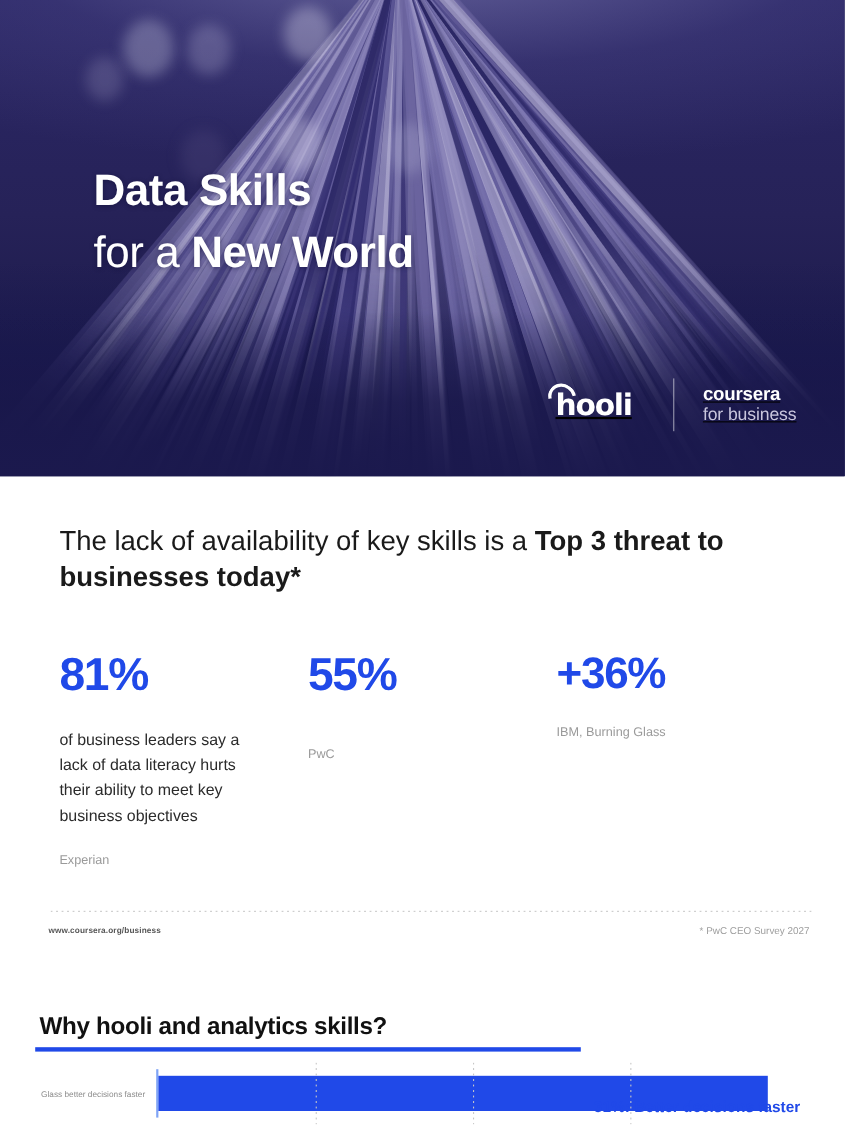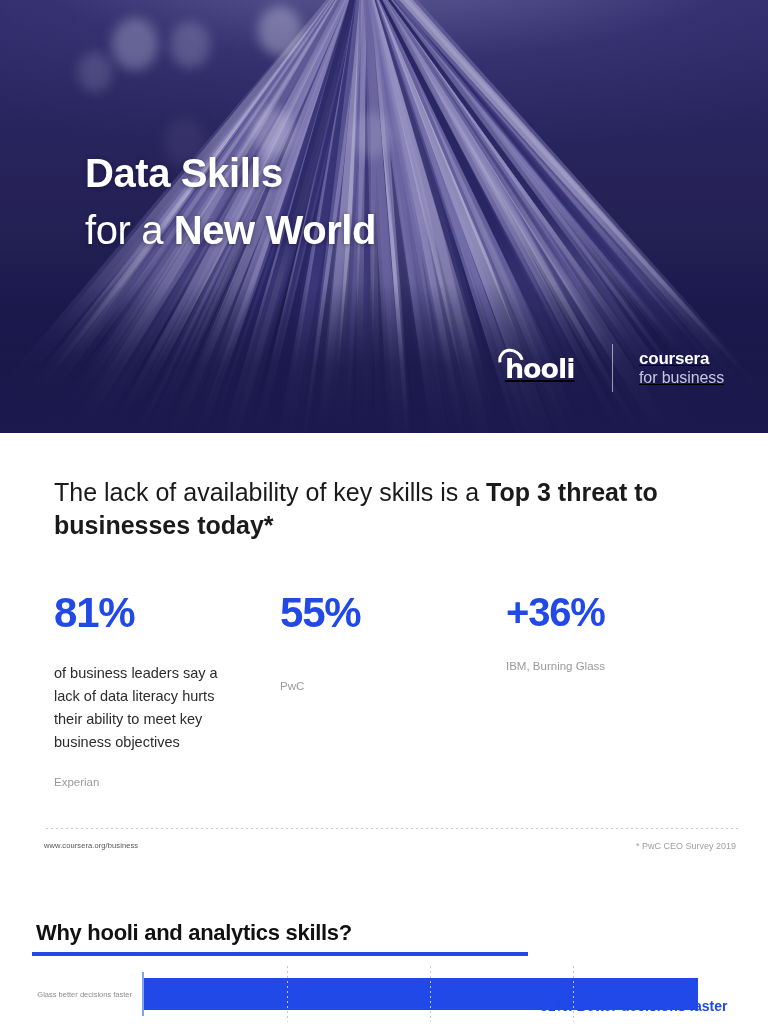--- a/index.html
+++ b/index.html
@@ -162,21 +162,21 @@
   .divider-dots{
     position:absolute;
     left:46px; top:828px;
     width:692px; height:1px;
     background-image:linear-gradient(to right,#c9c9c9 0 2px, transparent 2px 5px);
     background-size:5px 1px;
     background-repeat:repeat-x;
   }
   .foot-left{
     position:absolute; left:44px; top:841px;
-    font-size:7.5px; font-weight:400; color:#555; letter-spacing:0.1px;
+    font-size:7.5px; font-weight:700; color:#555; letter-spacing:0.1px;
   }
   .foot-right{
     position:absolute; right:32px; top:841px;
     font-size:9px; color:#9e9e9e; font-weight:400;
   }
 
   
   .sec2-title{
     position:absolute; left:36px; top:920px;
     font-size:22px; font-weight:700; color:#111; letter-spacing:-0.3px;
@@ -431,21 +431,21 @@
     <div class="stat-src">PwC</div>
   </div>
   <div class="stat s3">
     <div class="stat-num wide">+36%</div>
     <div class="stat-src">IBM, Burning Glass</div>
   </div>
 </div>
 
 <div class="divider-dots"></div>
 <div class="foot-left">www.coursera.org/business</div>
-<div class="foot-right">* PwC CEO Survey 2019</div>
+<div class="foot-right">* PwC CEO Survey 2027</div>
 
 <div class="sec2-title">Why hooli and analytics skills?</div>
 <div class="sec2-rule"></div>
 
 <div class="chart">
   <div class="chart-row">
     <div class="cat-label">Glass better decisions faster</div>
     <div class="plot" id="plot">
       <div class="bar" id="bar0" style="width: 554.457px;"></div>
     <div class="gridline" style="left: 143.086px;"></div>

